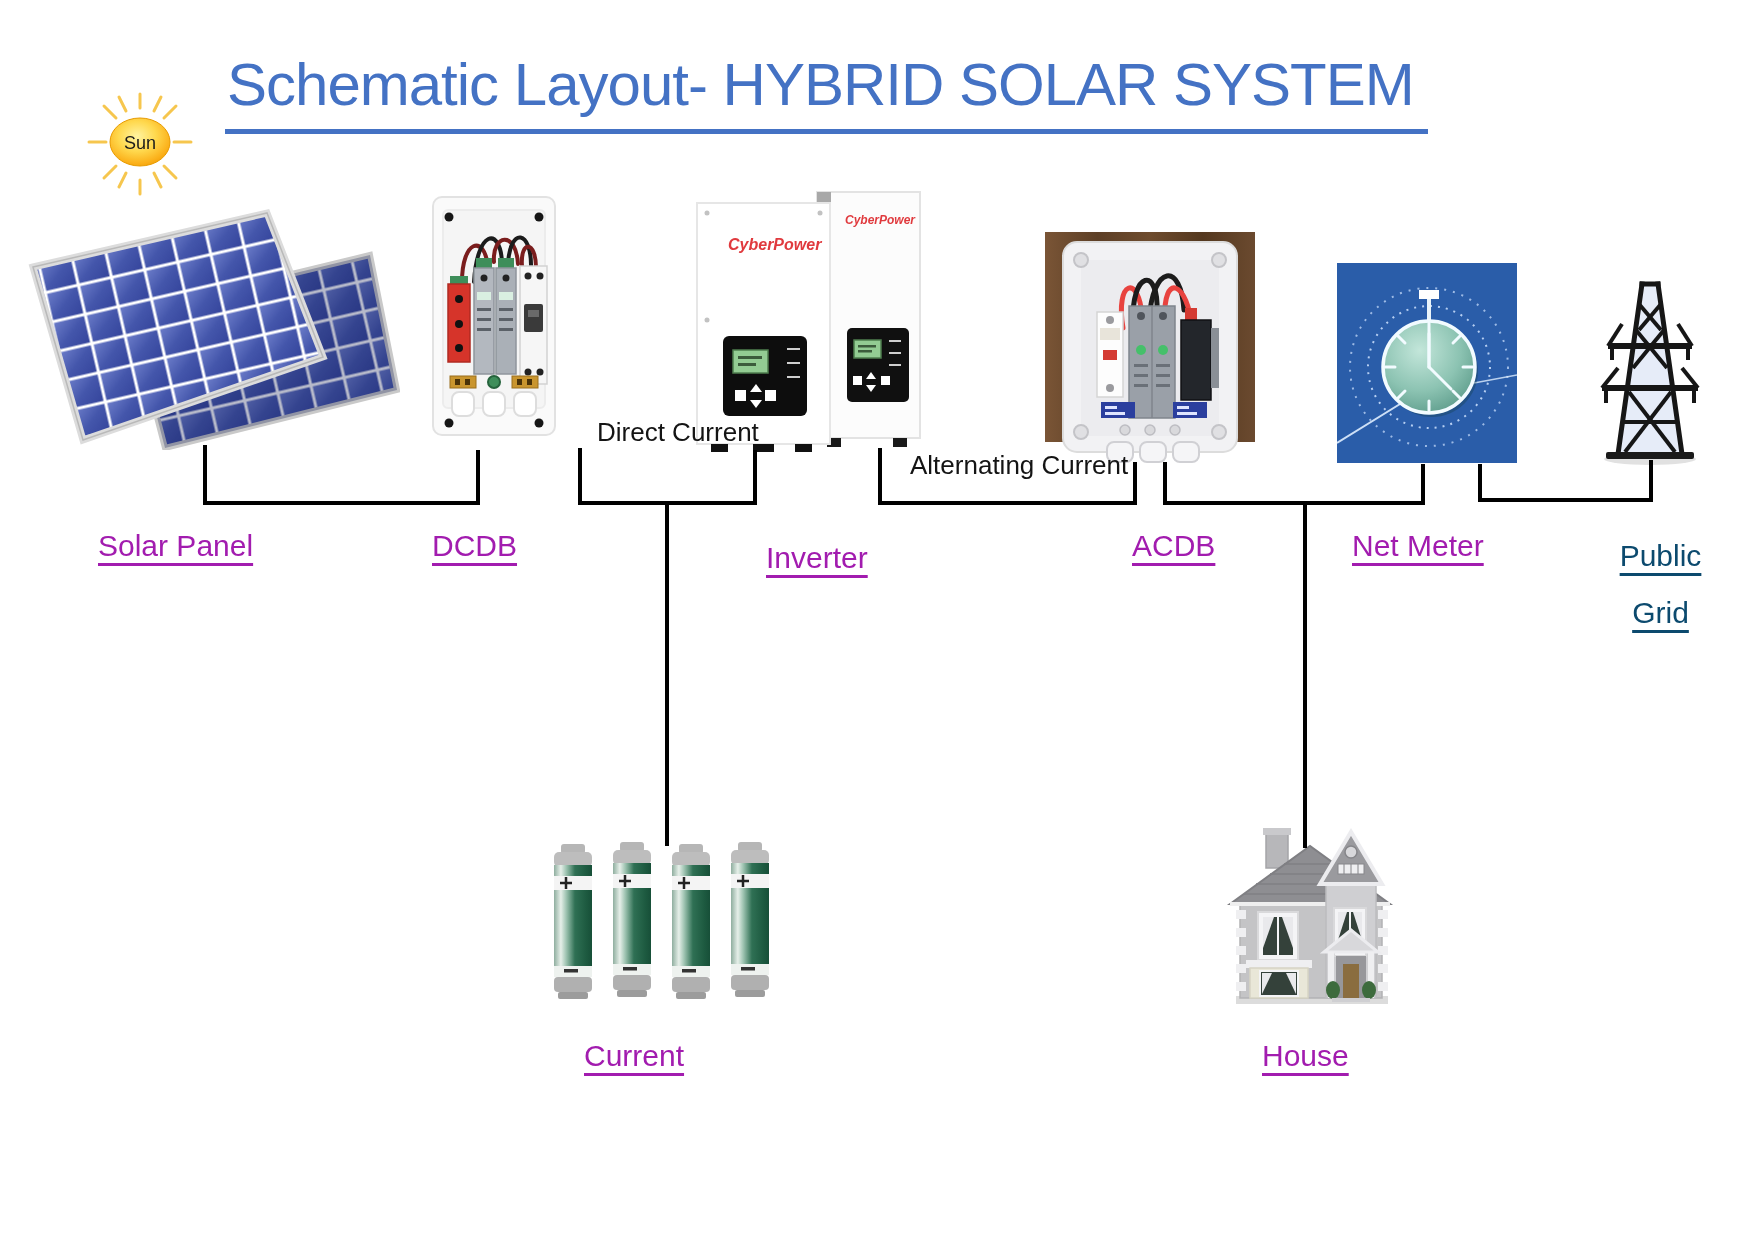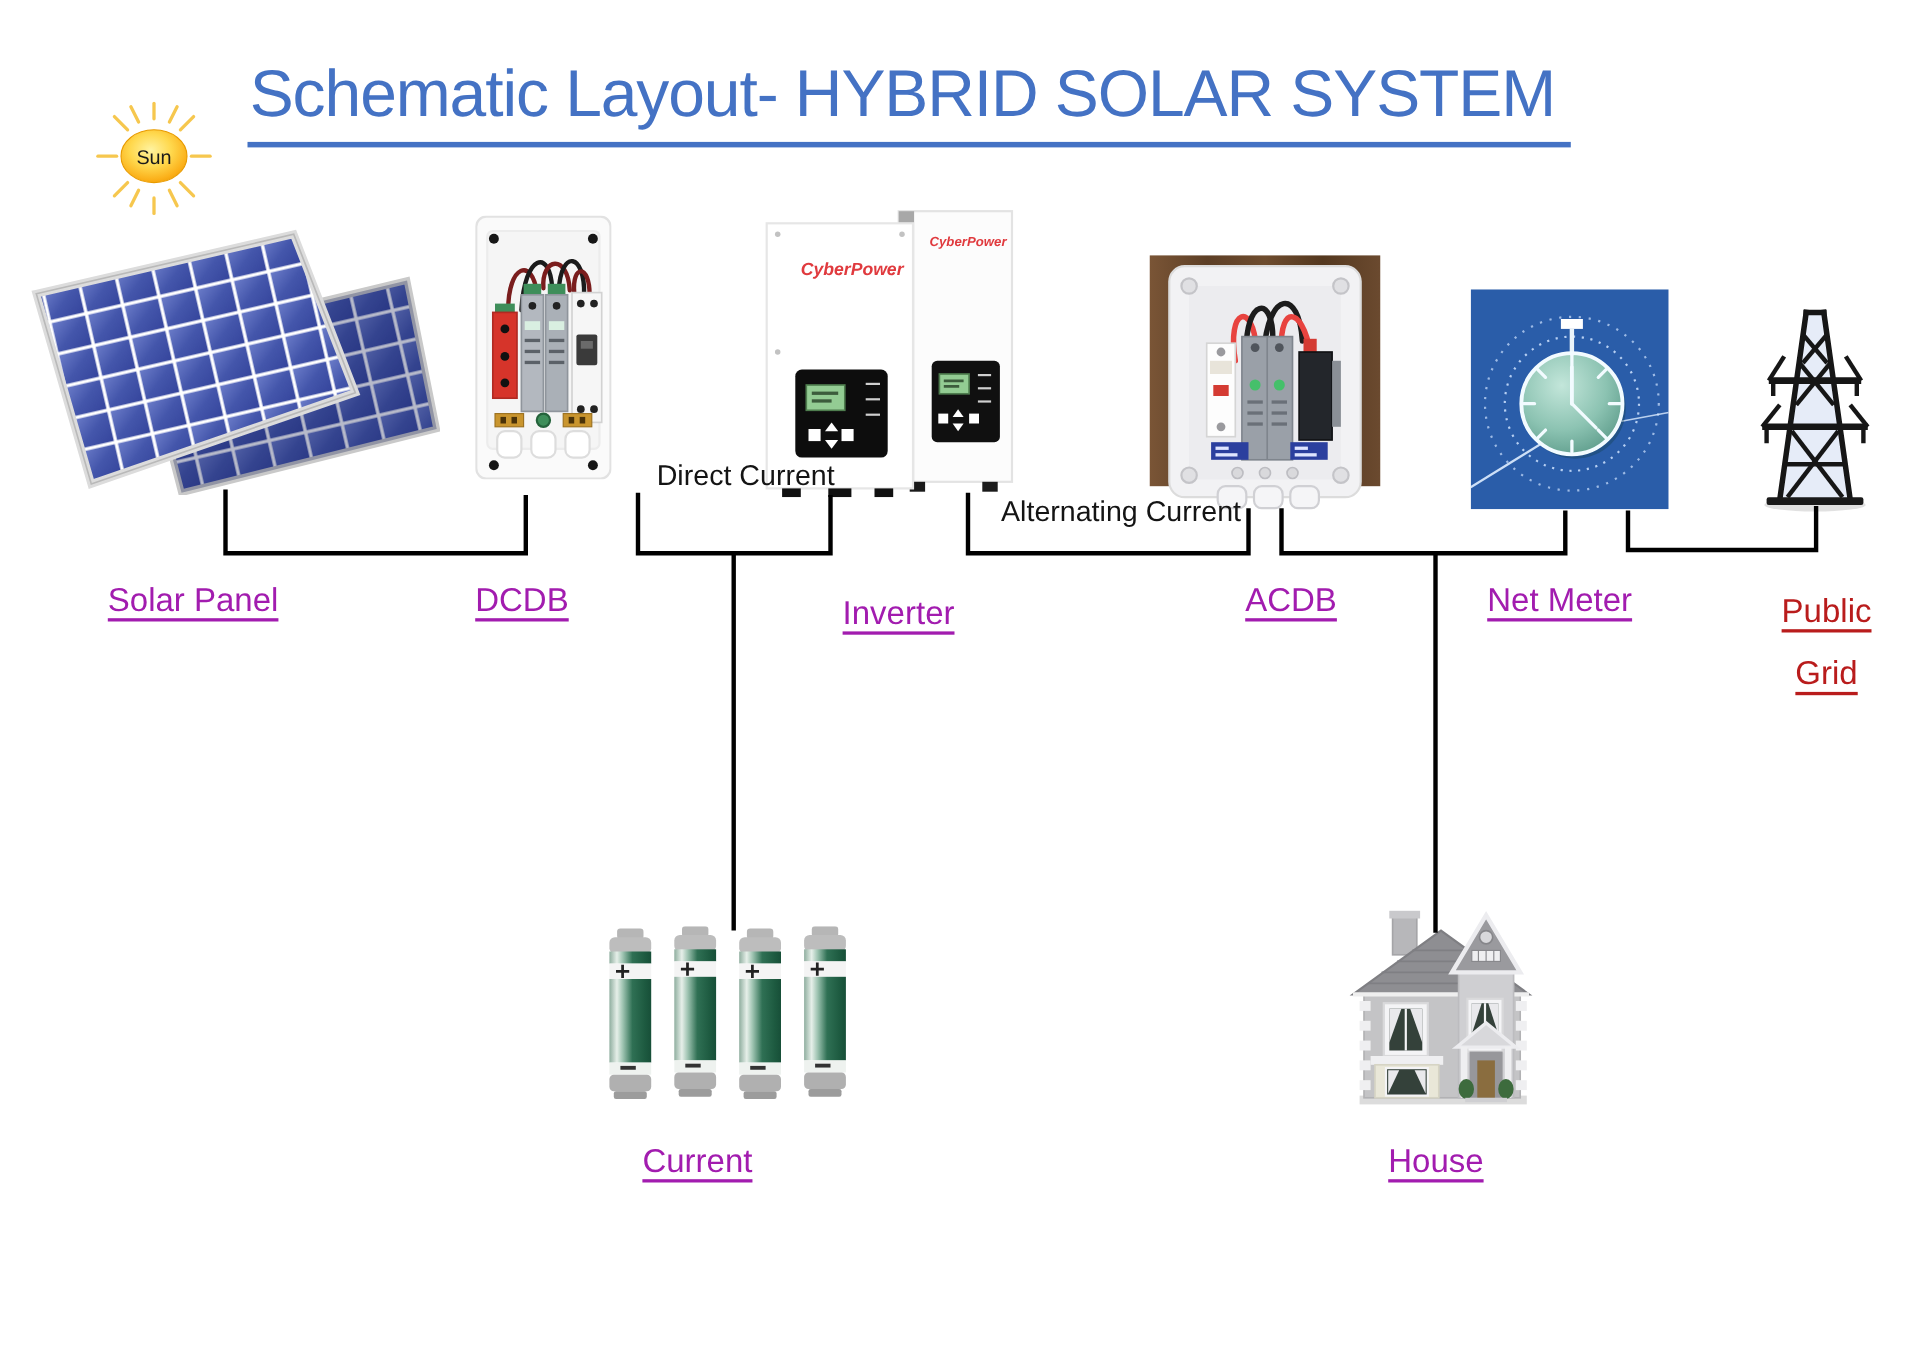--- a/index.html
+++ b/index.html
@@ -26,21 +26,21 @@
     position:absolute; color:#a21caf; font-size:30px; line-height:36px;
     text-decoration:underline; text-underline-offset:7px;
     text-decoration-thickness:2.5px; white-space:nowrap;
   }
   
   .flow-label {
     position:absolute; color:#141414; font-size:26px; white-space:nowrap;
   }
   .grid-label-stack { position:absolute; left:1593px; top:538px; width:135px; text-align:center; }
   .grid-label-stack .comp-label-inline {
-    display:inline-block; color:#b91c1c; font-size:30px; line-height:36px;
+    display:inline-block; color:#0c4a6e; font-size:30px; line-height:36px;
     text-decoration:underline; text-underline-offset:7px; text-decoration-thickness:2.5px;
   }
   .grid-label-stack .row2 { margin-top:21px; }
   .conn-overlay { position:absolute; left:0; top:0; pointer-events:none; }
 </style>
 </head>
 <body>
 
 <div class="canvas">
 

